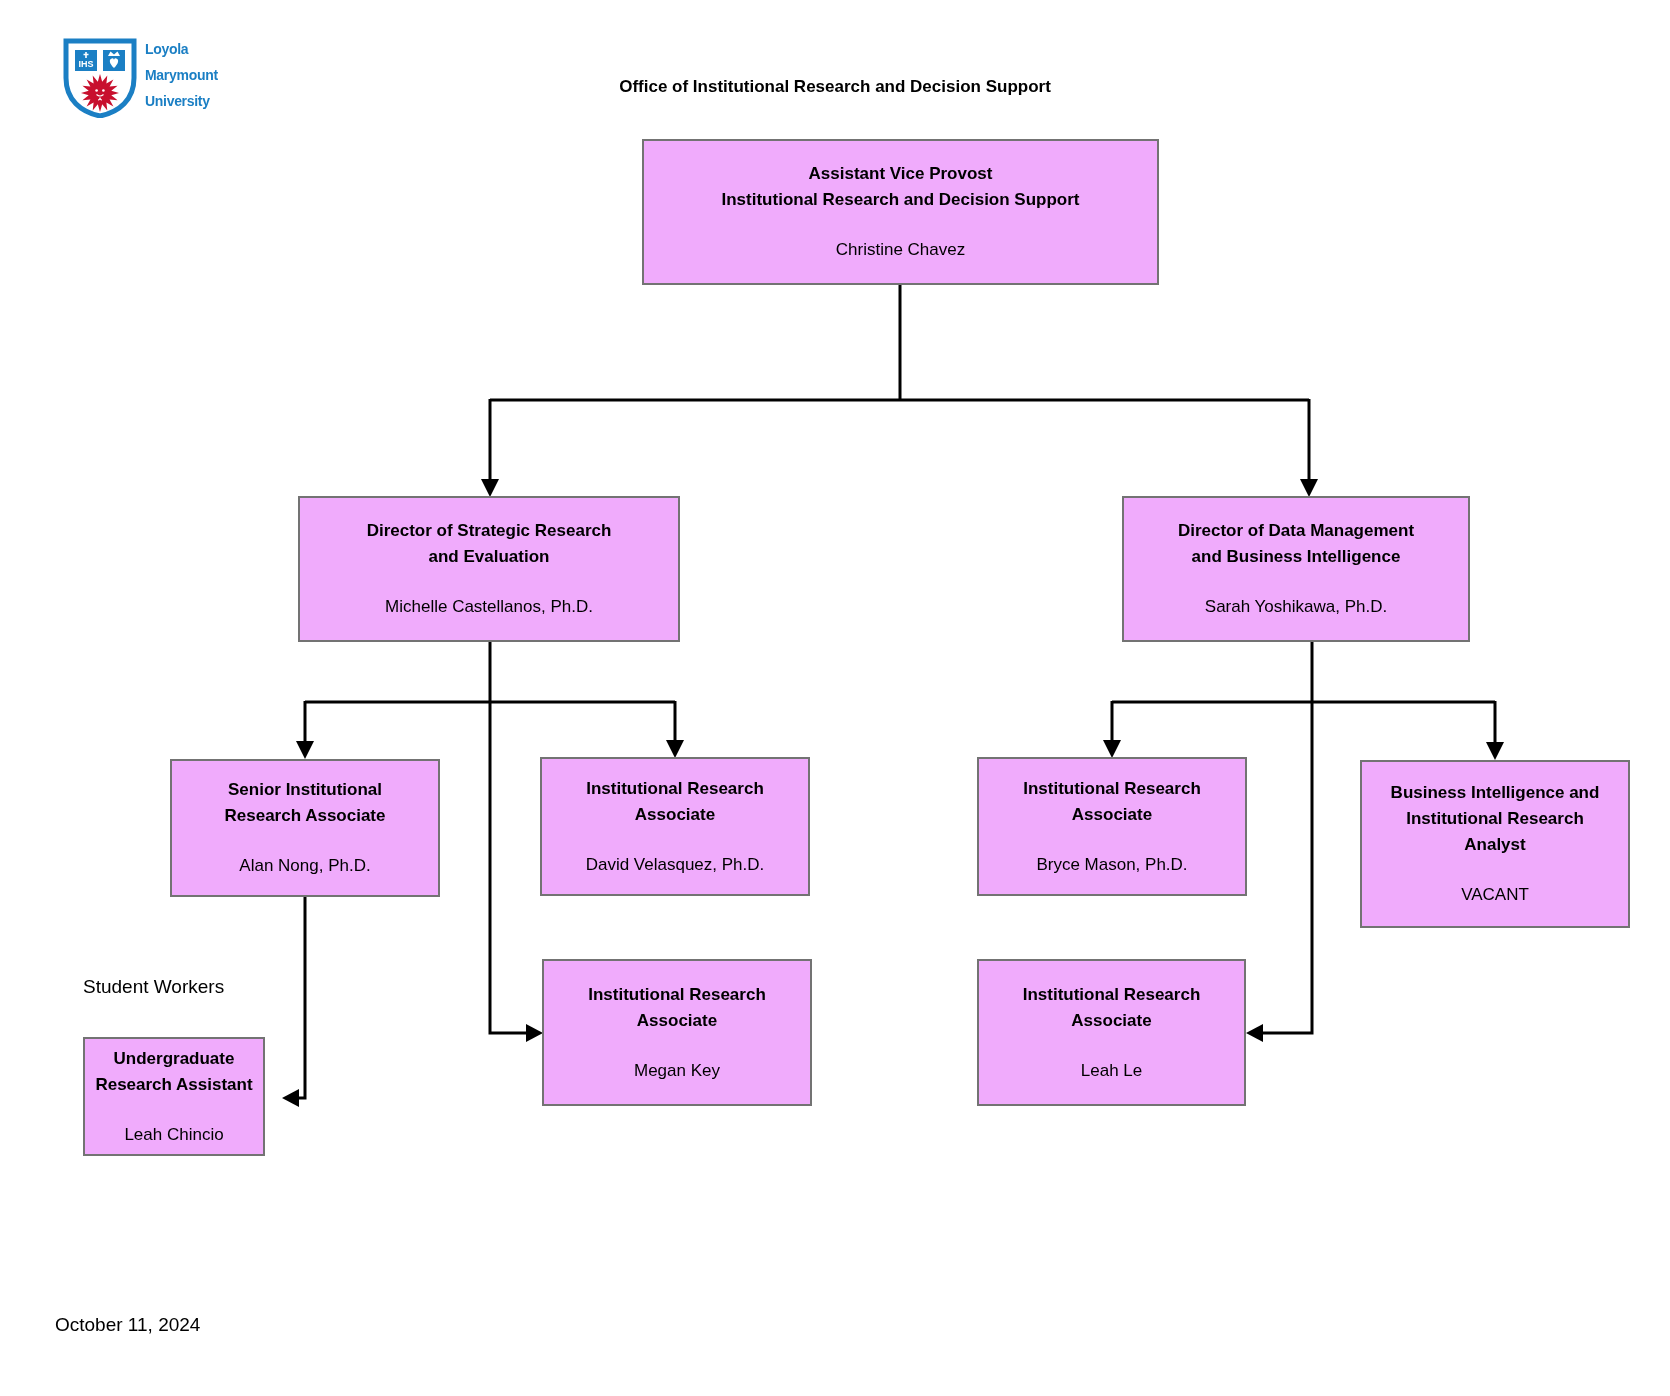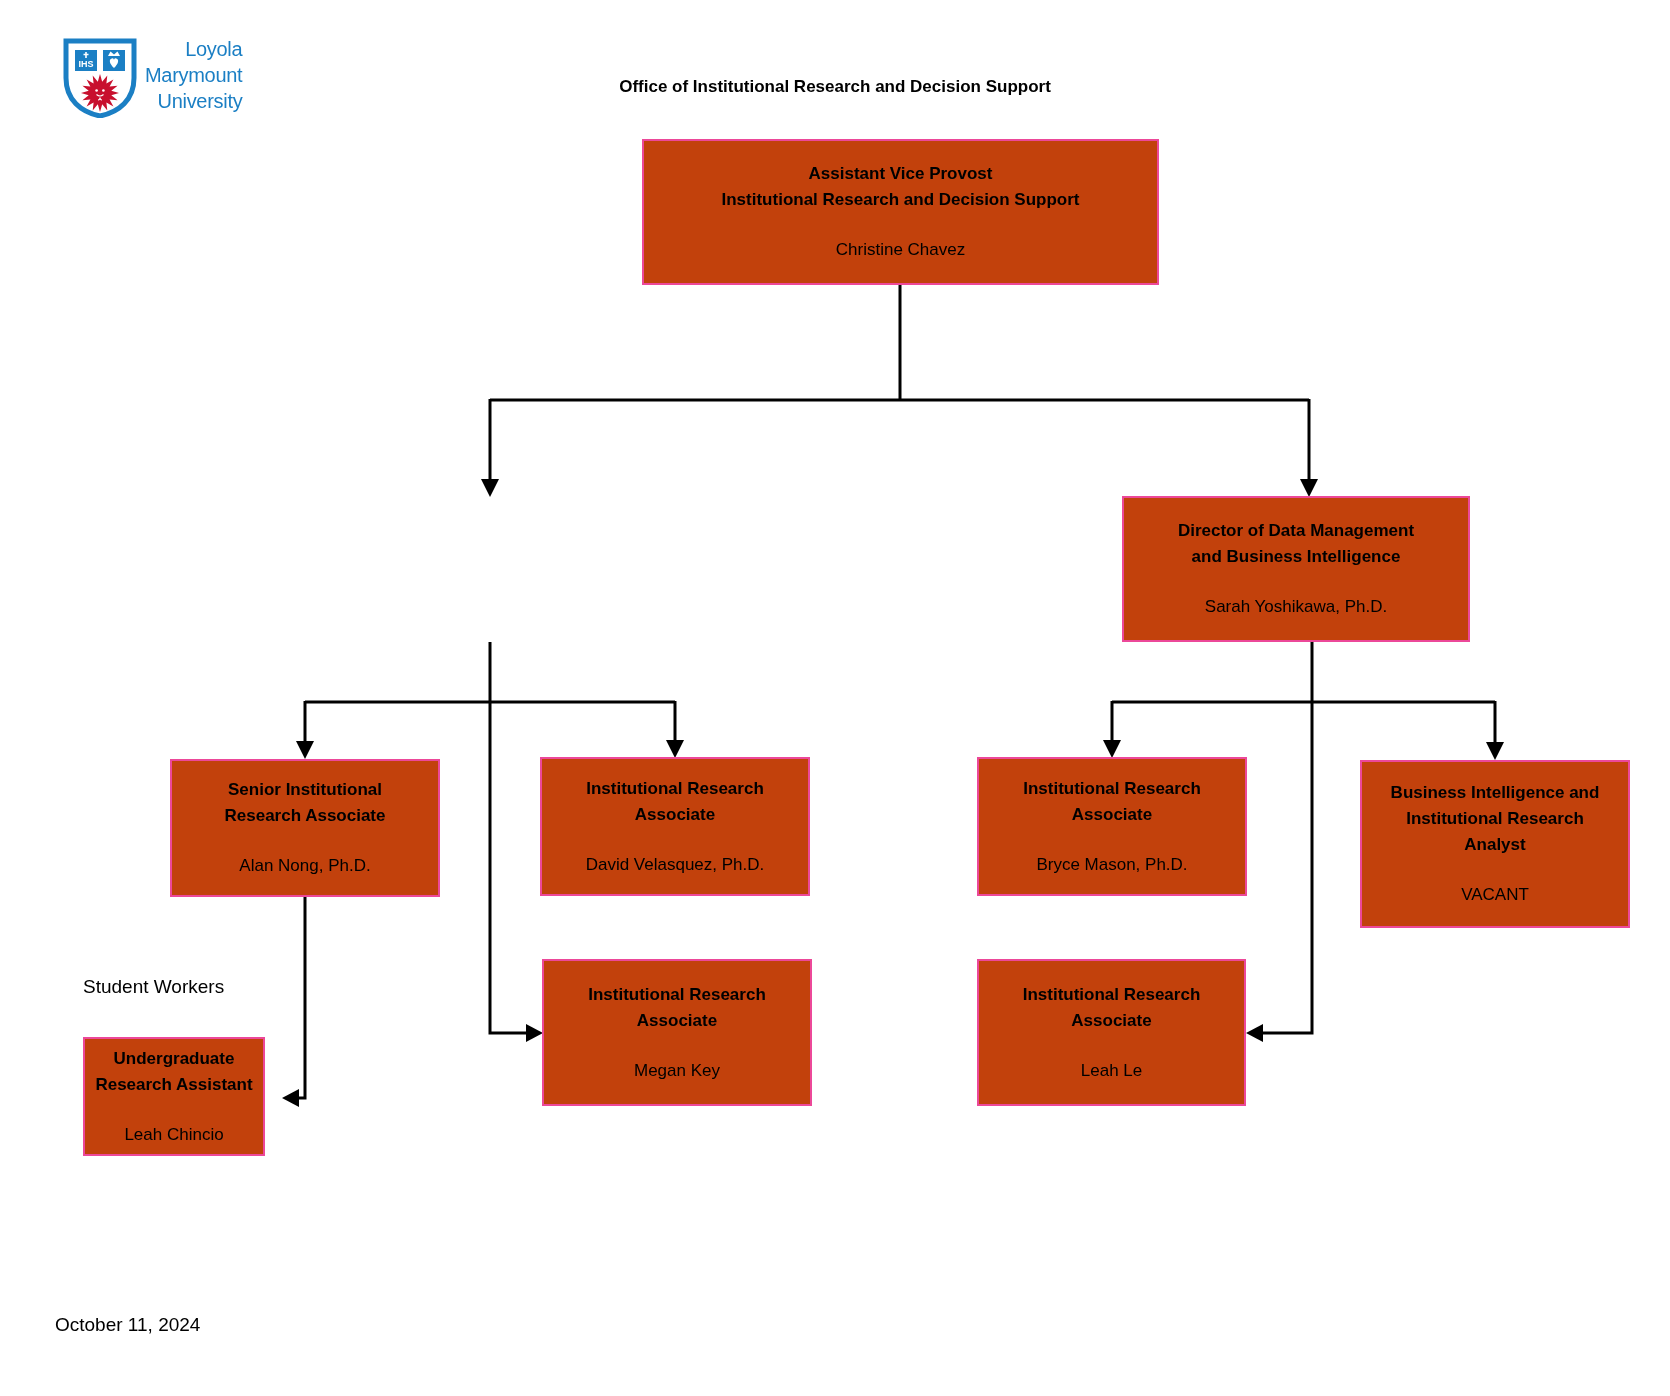--- a/index.html
+++ b/index.html
@@ -10,31 +10,31 @@
     background:#ffffff;
     font-family:"Liberation Sans", sans-serif;
     color:#000;
     overflow:hidden;
   }
   
   .logo{position:absolute;left:62px;top:35px;display:flex;align-items:flex-start;}
   .logo-shield{position:absolute;left:1px;top:3px;}
   .logo-text{
     position:absolute;left:83px;top:1px;
-    font-size:20px;font-weight:normal;line-height:26px;
-    color:#1b7fc4;letter-spacing:-0.3px;white-space:pre-line;text-align:right;
+    font-size:14px;font-weight:bold;line-height:26px;
+    color:#1b7fc4;letter-spacing:-0.3px;white-space:pre-line;
   }
   
   .page-title{
     position:absolute;left:0;top:66px;width:1670px;
     text-align:center;font-size:17px;font-weight:bold;
   }
   
   .node{
-    position:absolute;background:#c2410c;border:2px solid #ec4899;
+    position:absolute;background:#f0abfc;border:2px solid #737373;
     display:flex;flex-direction:column;align-items:center;justify-content:center;
     text-align:center;font-size:17px;line-height:26px;
     box-sizing:border-box;
   }
   .node-title{font-weight:bold;white-space:pre-line;}
   .node-person{font-weight:normal;white-space:pre-line;margin-top:24px;}
   
   .section-label{position:absolute;font-size:19px;font-weight:normal;}
   .footer-date{position:absolute;font-size:19px;}
   
@@ -102,20 +102,25 @@
       <polygon points="299,1089 299,1107 282,1098"></polygon>
     </g>
   </svg>
 
   <div class="node" style="left:642px;top:139px;width:517px;height:146px">
     <div class="node-title">Assistant Vice Provost
 Institutional Research and Decision Support</div>
     <div class="node-person">Christine Chavez</div>
   </div>
 
+  <div class="node" style="left:298px;top:496px;width:382px;height:146px">
+    <div class="node-title">Director of Strategic Research
+and Evaluation</div>
+    <div class="node-person">Michelle Castellanos, Ph.D.</div>
+  </div>
 
   <div class="node" style="left:1122px;top:496px;width:348px;height:146px">
     <div class="node-title">Director of Data Management
 and Business Intelligence</div>
     <div class="node-person">Sarah Yoshikawa, Ph.D.</div>
   </div>
 
   <div class="node" style="left:170px;top:759px;width:270px;height:138px">
     <div class="node-title">Senior Institutional
 Research Associate</div>

